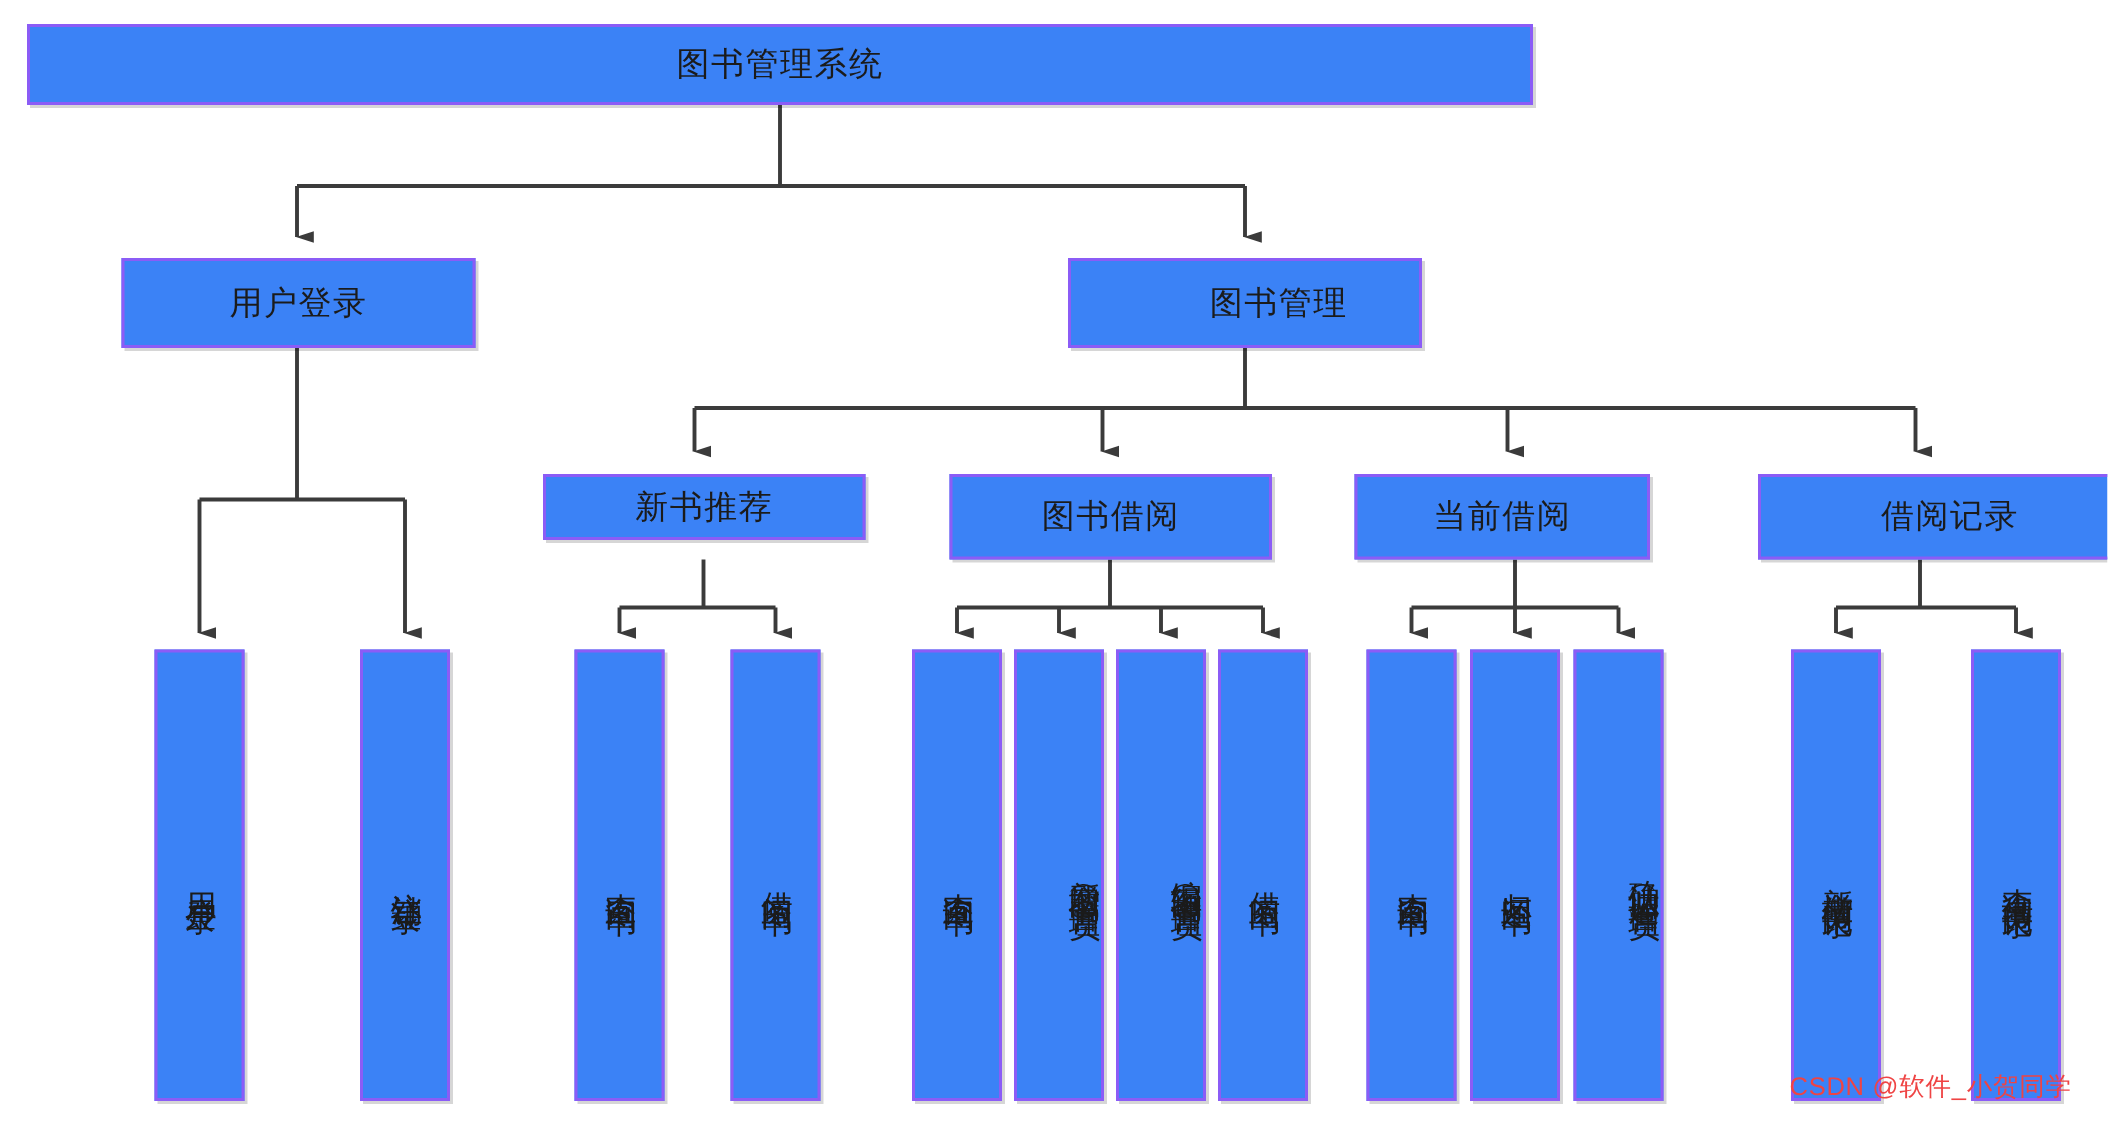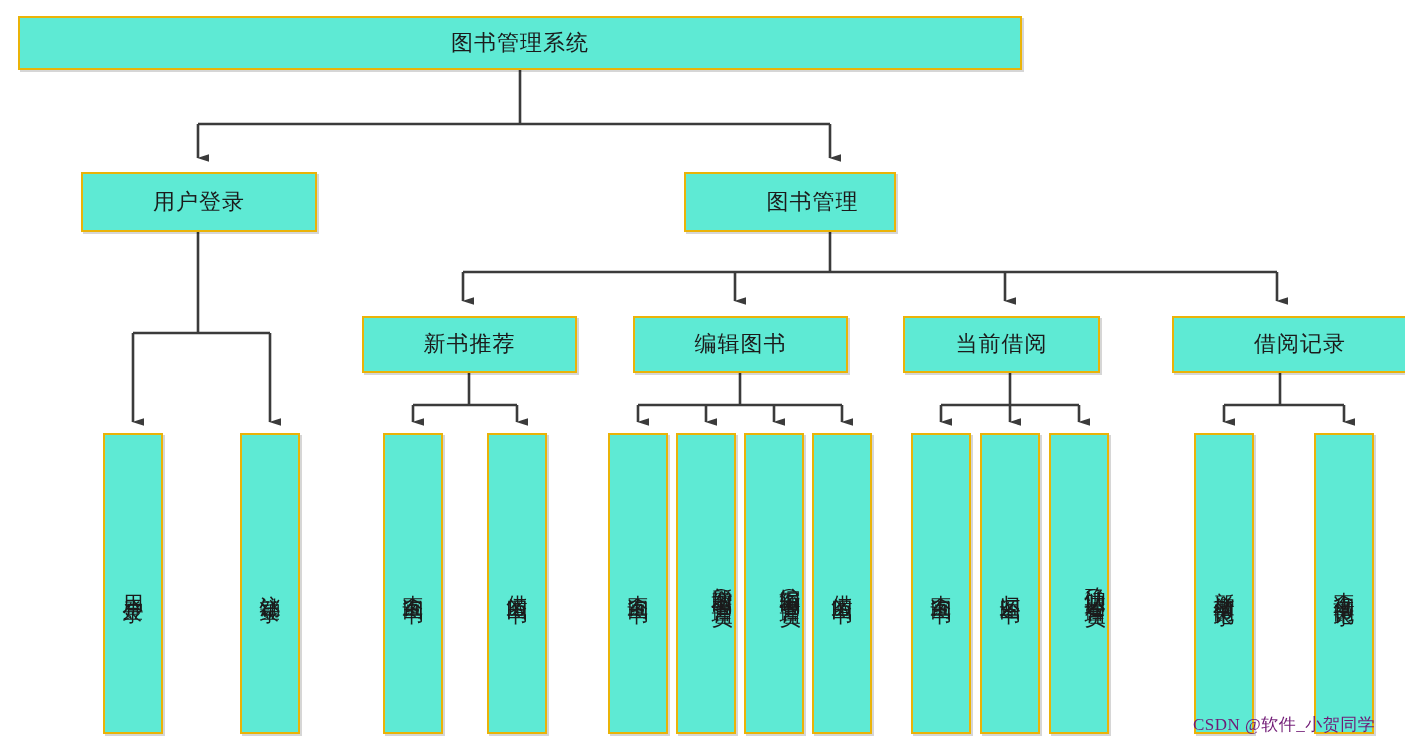--- a/index.html
+++ b/index.html
@@ -22,22 +22,22 @@
     position: absolute;
     left: 0;
     top: 0;
     width: 1405px;
     height: 747px;
     pointer-events: none;
   }
   .node {
     position: absolute;
     box-sizing: border-box;
-    background: #5eead4;
-    border: 2px solid #eab308;
+    background: #3b82f6;
+    border: 2px solid #8b5cf6;
     box-shadow: 2px 2px 0 rgba(0,0,0,0.16);
     display: flex;
     align-items: center;
     justify-content: center;
     color: #1b1b1b;
   }
   .node.horiz {
     font-size: 22px;
     letter-spacing: 1px;
     line-height: 1.1;
@@ -55,24 +55,23 @@
     align-items: flex-start;
   }
   .node.vert .vlabel {
     writing-mode: vertical-rl;
     text-orientation: upright;
     display: block;
   }
   .watermark {
     position: absolute;
     font-size: 17px;
-    color: #701a75;
+    color: #ef4444;
     white-space: nowrap;
     letter-spacing: 0.5px;
-    font-family: Liberation Serif, serif;
   }
 </style>
 </head>
 <body>
 
 <div id="canvas">
 
   <svg id="edges" viewBox="0 0 1405 747">
     <defs>
       <marker id="arrowhead" markerWidth="9" markerHeight="12" refX="4.5" refY="11.2" orient="auto" markerUnits="userSpaceOnUse">
@@ -125,29 +124,29 @@
     </g>
   </svg>
 
   <div class="node horiz" style="left:18px; top:16px; width:1004px; height:54px;">
     <span>图书管理系统</span>
   </div>
 
   <div class="node horiz" style="left:81px; top:172px; width:236px; height:60px;">
     <span>用户登录</span>
   </div>
-  <div class="node horiz" style="left:684px; top:172px; width:212px; height:60px;padding-left:45px;">
+  <div class="node horiz" style="left:712px; top:172px; width:236px; height:60px;padding-left:45px;">
     <span>图书管理</span>
   </div>
 
-  <div class="node horiz" style="left:362px; top:316px; width:215px; height:57px;">
+  <div class="node horiz" style="left:362px; top:316px; width:215px; height:44px;">
     <span>新书推荐</span>
   </div>
   <div class="node horiz" style="left:633px; top:316px; width:215px; height:57px;">
-    <span>编辑图书</span>
+    <span>图书借阅</span>
   </div>
   <div class="node horiz" style="left:903px; top:316px; width:197px; height:57px;">
     <span>当前借阅</span>
   </div>
   <div class="node horiz" style="left:1172px; top:316px; width:256px; height:57px;">
     <span>借阅记录</span>
   </div>
 
   <div class="node vert" style="left:103px; top:433px; width:60px; height:301px;">
     <span class="vlabel">用户登录</span>

